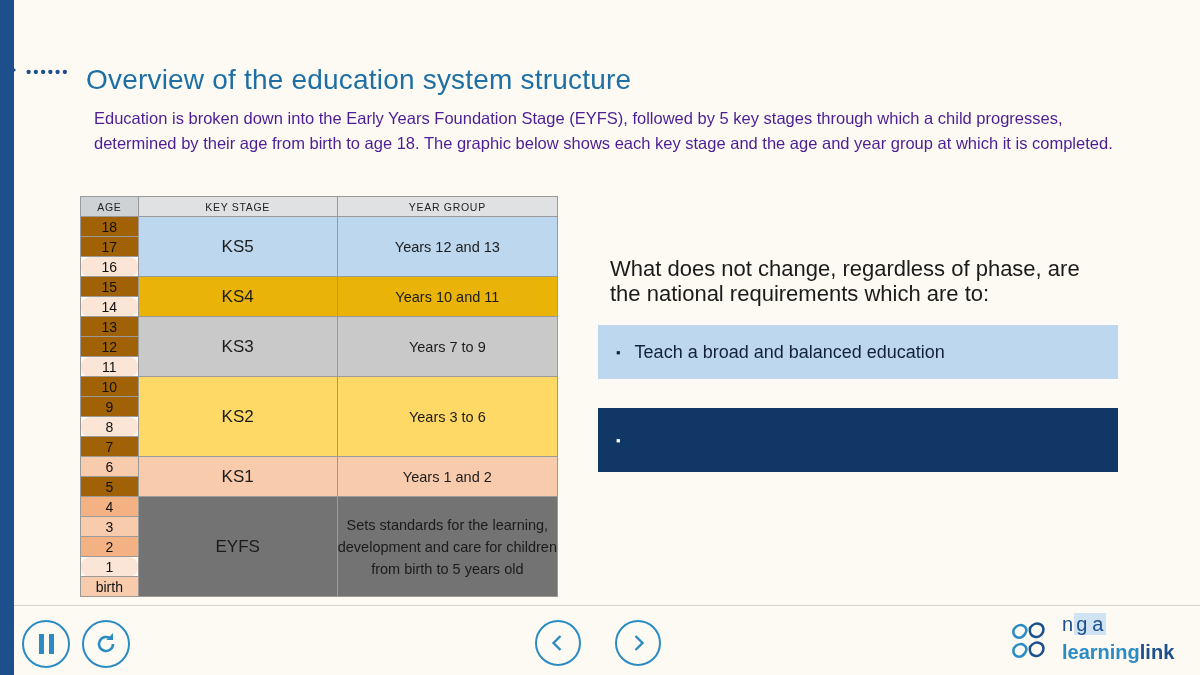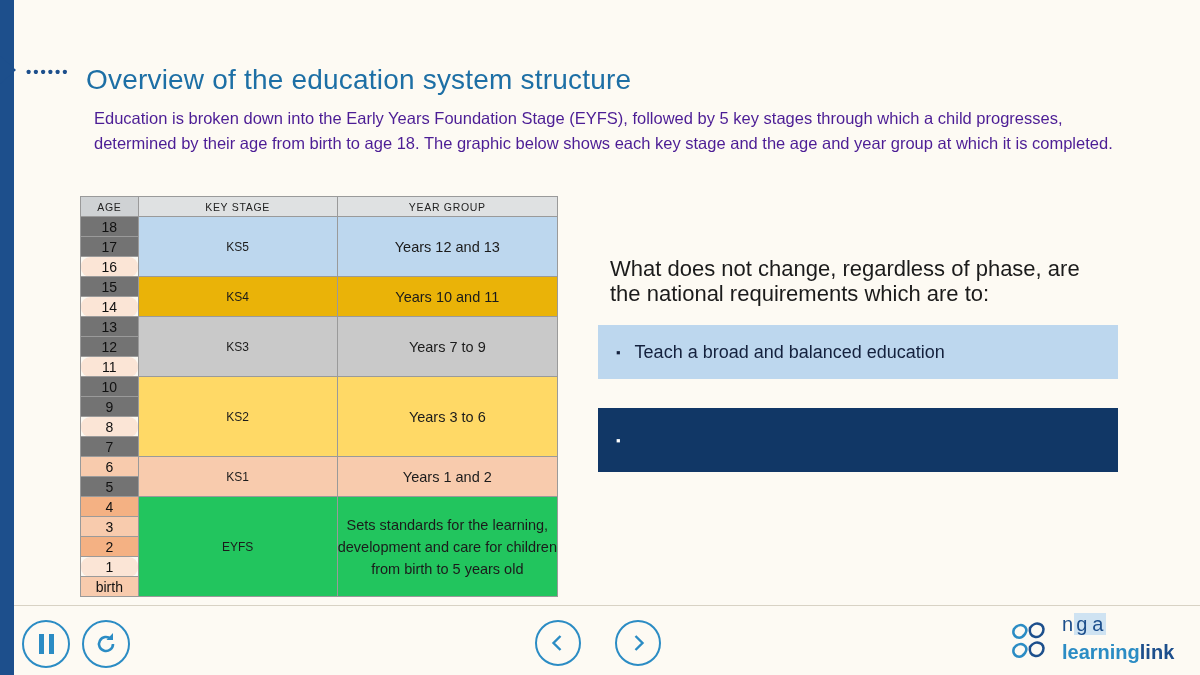--- a/index.html
+++ b/index.html
@@ -83,34 +83,34 @@
     height: 19px;
     color: #222;
   }
   .hdr-age { background: #cfd2d4; width: 57px; }
   .age-cell {
     width: 57px;
     height: 19px;
     font-size: 14px;
     color: #111;
   }
-  .stage-cell { width: 200px; font-size: 12px; }
+  .stage-cell { width: 200px; font-size: 17px; }
   .year-cell  { width: 221px; font-size: 14.5px; }
 
   .c-blue   { background: #bdd7ee; }
   .c-green  { background: #eab308; }
   .c-grey   { background: #c9c9c9; }
   .c-yellow { background: #ffd966; margin-top: 44px; }
   .c-peach  { background: #f8cbad; }
-  .c-lblue  { background: #22c55e; margin-left: 6px; }
+  .c-lblue  { background: #737373; margin-left: 6px; }
 
   .a-peach1 { background: #fbe5d6; border-radius: 9px; }
   .a-peach2 { background: #f8cbad; }
   .a-peach3 { background: #f4b183; }
-  .a-white  { background: #737373; margin-top: 28px; }
+  .a-white  { background: #a16207; margin-top: 28px; }
 
   .eyfs-text { line-height: 22px; font-size: 14.5px; }
 
   
   .right-text {
     position: absolute;
     left: 610px; top: 256px;
     width: 490px;
     font-size: 22px;
     line-height: 25px;

